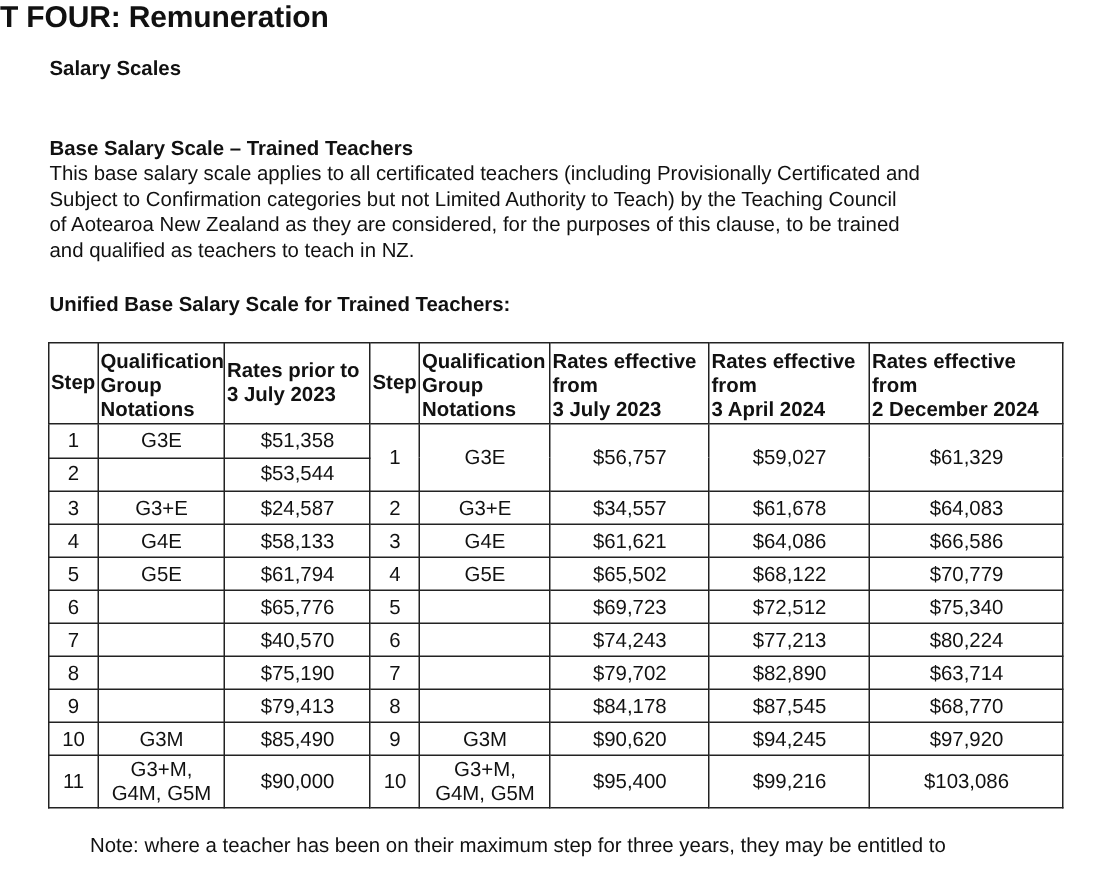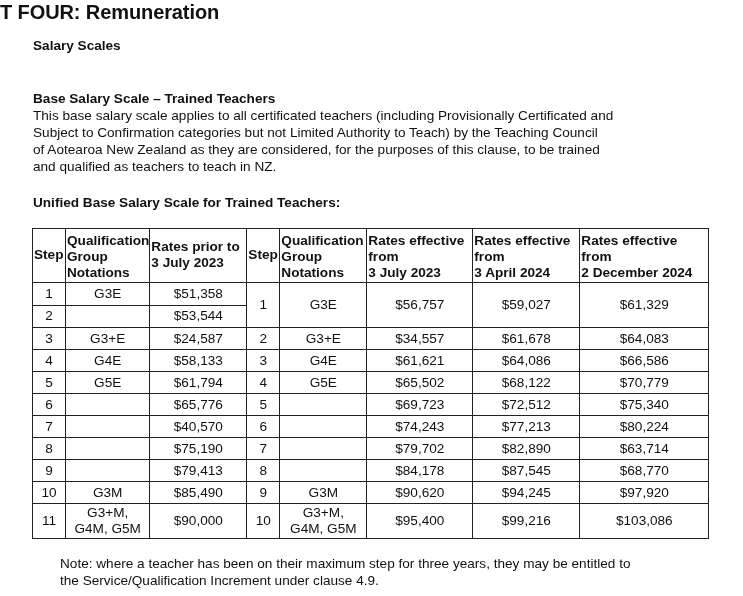--- a/index.html
+++ b/index.html
@@ -210,14 +210,13 @@
         </td>
     <td>$95,400</td>
     <td>$99,216</td>
     <td>$103,086</td>
   </tr>
 </tbody>
   </table>
 
 <div class="note">
   <div>Note: where a teacher has been on their maximum step for three years, they may be entitled to</div>
-  <div>the Service/Qualification Increment under clause 4.9.</div>
 </div>
 
 </body></html>

